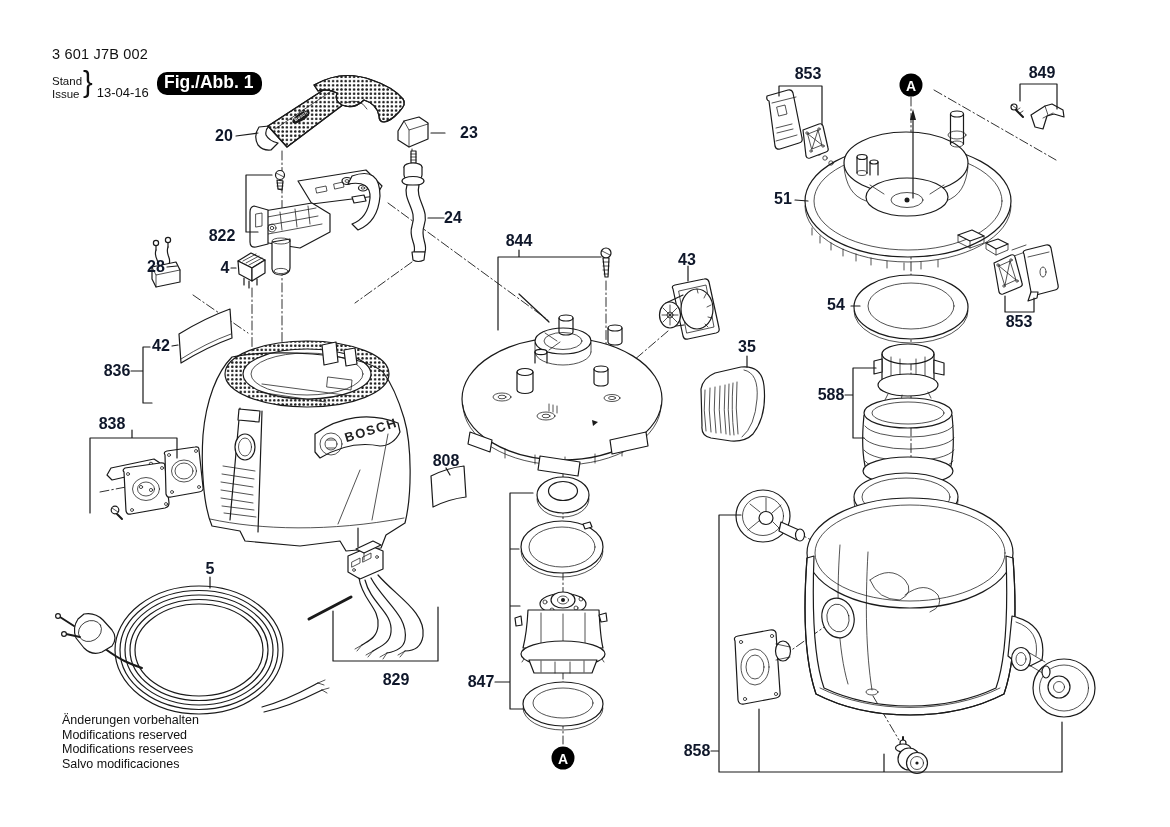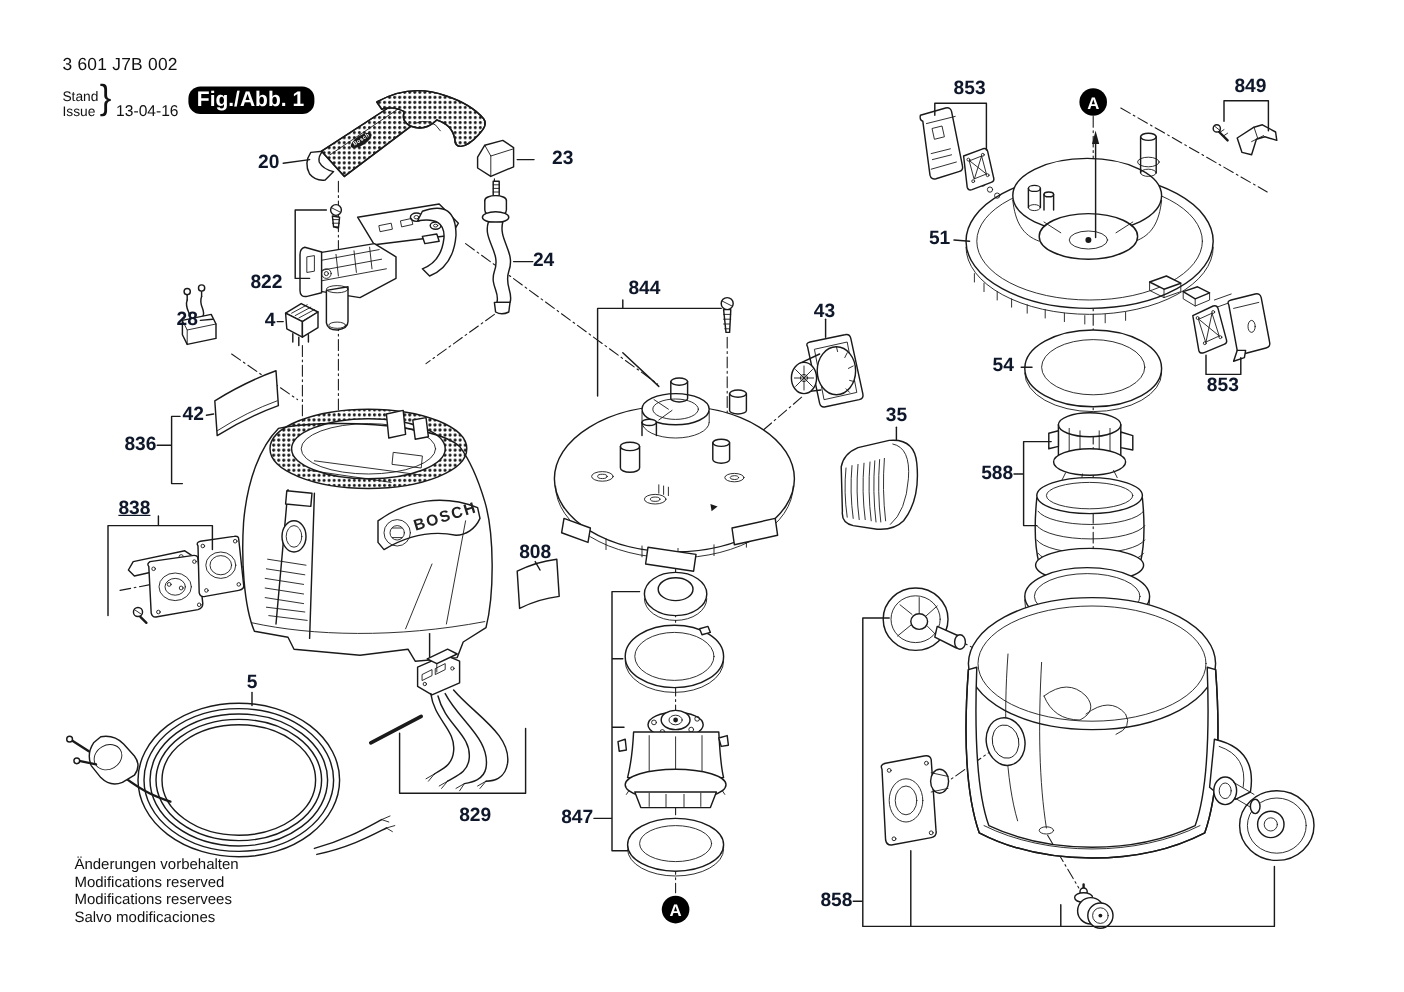--- a/index.html
+++ b/index.html
@@ -476,25 +476,25 @@
 <div class="brand-text-small">Bosch</div>
 
 <div class="callout" style="left:224px;top:136px;">20</div>
 <div class="callout" style="left:453px;top:133px;margin-left:16px;">23</div>
 <div class="callout" style="left:222px;top:200px;margin-top:36px;">822</div>
 <div class="callout" style="left:453px;top:218px;">24</div>
 <div class="callout" style="left:156px;top:267px;">28</div>
 <div class="callout" style="left:225px;top:268px;">4</div>
 <div class="callout" style="left:161px;top:346px;">42</div>
 <div class="callout" style="left:117px;top:371px;">836</div>
-<div class="callout" style="left:112px;top:424px;text-decoration:underline;">838</div>
+<div class="callout" style="left:112px;top:424px;">838</div>
 <div class="callout" style="left:446px;top:461px;">808</div>
 <div class="callout" style="left:210px;top:569px;">5</div>
 <div class="callout" style="left:396px;top:680px;">829</div>
-<div class="callout" style="left:519px;top:241px;margin-left:18px;">844</div>
+<div class="callout" style="left:519px;top:241px;">844</div>
 <div class="callout" style="left:687px;top:260px;">43</div>
 <div class="callout" style="left:747px;top:347px;">35</div>
 <div class="callout" style="left:481px;top:682px;">847</div>
 <div class="callout" style="left:808px;top:74px;">853</div>
 <div class="callout" style="left:1042px;top:73px;">849</div>
 <div class="callout" style="left:783px;top:199px;">51</div>
 <div class="callout" style="left:836px;top:305px;">54</div>
 <div class="callout" style="left:1019px;top:322px;">853</div>
 <div class="callout" style="left:831px;top:395px;">588</div>
 <div class="callout" style="left:697px;top:751px;">858</div>

